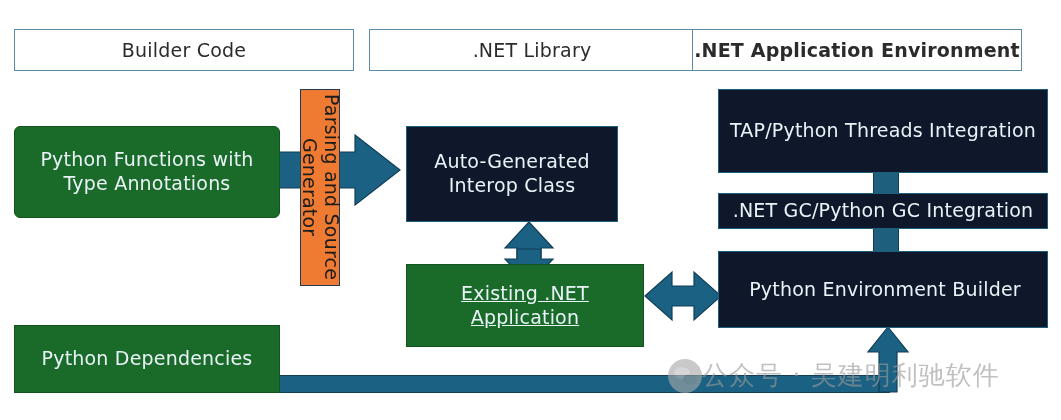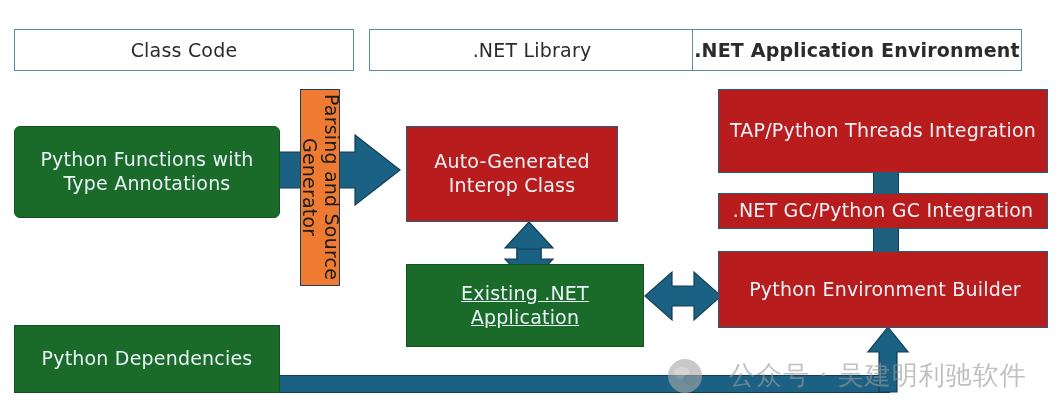--- a/index.html
+++ b/index.html
@@ -46,21 +46,21 @@
     font-size: 19px;
     line-height: 1.25;
     letter-spacing: 0.2px;
     padding: 2px 8px;
   }
   .node.green {
     background: #1a6b2a;
     border: 1px solid #14521f;
   }
   .node.blue {
-    background: #b91c1c;
+    background: #0f172a;
     border: 1px solid #1f5f7e;
   }
   .node.orange {
     background: #ef7b33;
     border: 1px solid #1f3d52;
   }
   .node .label {
     display: block;
   }
   .node.orange .label {
@@ -92,21 +92,21 @@
     width: 1061px;
     height: 420px;
     pointer-events: none;
   }
 
   
   #watermark {
     position: absolute;
     display: flex;
     align-items: center;
-    gap: 27px;
+    gap: 0;
     opacity: 0.62;
     pointer-events: none;
   }
   #watermark .wm-icon {
     width: 34px;
     height: 34px;
     border-radius: 50%;
     background: #a9a9a9;
     position: relative;
     flex: 0 0 auto;
@@ -162,21 +162,21 @@
 
     <g>
       <polygon points="888,327 908,352 897,352 897,392 879,392 879,352 868,352" fill="#1a6184" stroke="#123f56" stroke-width="1.2"></polygon>
     </g>
   </svg>
 
   <div class="bar-v" style="left:873px; top:172px; width:26px; height:22px;"></div>
   <div class="bar-v" style="left:873px; top:228px; width:26px; height:24px;"></div>
 
   <div class="col-header" style="left:14px; top:29px; width:340px; height:42px;">
-    <span>Class Code</span>
+    <span>Builder Code</span>
   </div>
 
   <div class="col-header" style="left:369px; top:29px; width:326px; height:42px;">
     <span>.NET Library</span>
   </div>
 
   <div class="col-header" style="left:692px; top:29px; width:330px; height:42px;font-weight:bold;">
     <span>.NET Application Environment</span>
   </div>
 

